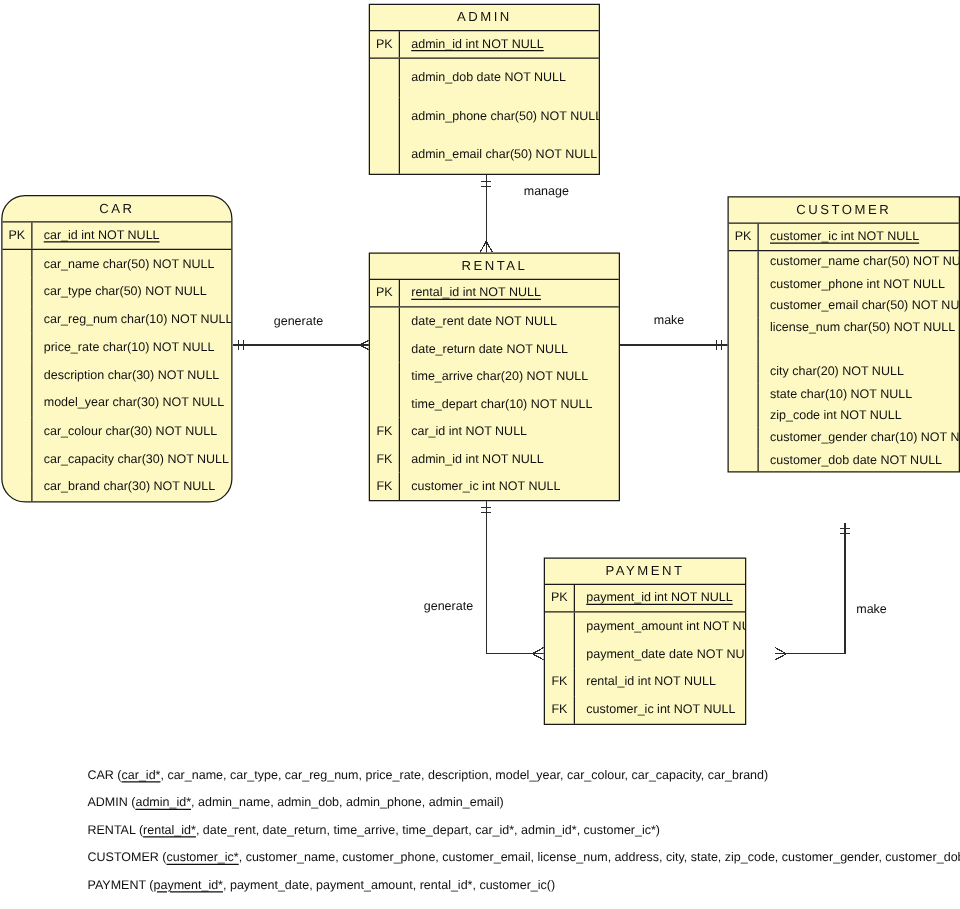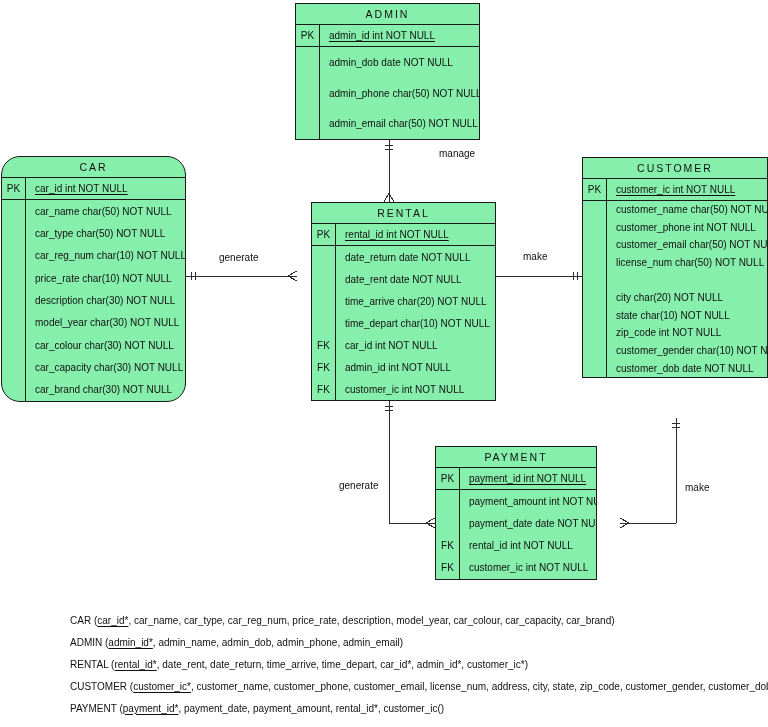--- a/index.html
+++ b/index.html
@@ -14,21 +14,21 @@
   }
   #rel-svg {
     position: absolute;
     left: 0; top: 0;
     width: 768px; height: 727px;
   }
   #rel-svg line { stroke: #2b2b2b; stroke-width: 1; shape-rendering: crispEdges; }
 
   .etable {
     position: absolute;
-    background: #86efac;
+    background: #fef9c3;
     border: 1px solid #1a1a1a;
     box-sizing: border-box;
     display: flex;
     flex-direction: column;
     font-size: 10px;
   }
   .t-title {
     height: 21px;
     flex: none;
     border-bottom: 1px solid #1a1a1a;
@@ -91,21 +91,21 @@
   }
   .schema-line {
     height: 22px;
     display: flex;
     align-items: center;
   }
 
   
   .t-admin    { left: 295px; top: 3px;   width: 185px; height: 137px; }
   .t-car      { left: 1px;   top: 156px; width: 185px; height: 246px; border-radius: 19px; }
-  .t-rental   { left: 311px; top: 202px; width: 185px; height: 199px; justify-content: space-between; }
+  .t-rental   { left: 295px; top: 202px; width: 201px; height: 199px; justify-content: space-between; }
   .t-customer { left: 582px; top: 157px; width: 186px; height: 221px; }
   .t-payment  { left: 435px; top: 446px; width: 162px; height: 134px; }
 </style>
 </head>
 <body>
 
 <div id="canvas">
 
   <svg id="rel-svg" width="768" height="727" viewBox="0 0 768 727">
       <line x1="389" y1="140" x2="389" y2="202"></line>
@@ -226,26 +226,26 @@
   <div class="etable t-rental">
     <div class="t-title">RENTAL</div>
     <div class="t-row t-pkrow">
       <div class="t-key">PK</div>
       <div class="t-attr u">rental_id int NOT NULL</div>
     </div>
     <div class="t-body">
 
         <div class="t-row">
           <div class="t-key"></div>
+          <div class="t-attr">date_rent date NOT NULL</div>
+        </div>
+
+        <div class="t-row">
+          <div class="t-key"></div>
           <div class="t-attr">date_return date NOT NULL</div>
-        </div>
-
-        <div class="t-row">
-          <div class="t-key"></div>
-          <div class="t-attr">date_rent date NOT NULL</div>
         </div>
 
         <div class="t-row">
           <div class="t-key"></div>
           <div class="t-attr">time_arrive char(20) NOT NULL</div>
         </div>
 
         <div class="t-row">
           <div class="t-key"></div>
           <div class="t-attr">time_depart char(10) NOT NULL</div>
@@ -383,18 +383,18 @@
         <span>, customer_name, customer_phone, customer_email, license_num, address, city, state, zip_code, customer_gender, customer_dob)</span>
       </div>
 
       <div class="schema-line">
         <span>PAYMENT (</span>
         <span class="u">payment_id*</span>
         <span>, payment_date, payment_amount, rental_id*, customer_ic()</span>
       </div>
     </div>
 
-<div class="rel-label" style="left: 410px; top: 148px; padding-left: 29px;">manage</div>
+<div class="rel-label" style="left: 390px; top: 148px; padding-left: 29px;">manage</div>
     <div class="rel-label" style="left: 219px; top: 252px;">generate</div>
     <div class="rel-label" style="left: 523px; top: 251px;">make</div>
     <div class="rel-label" style="left: 339px; top: 480px;">generate</div>
     <div class="rel-label" style="left: 685px; top: 482px;">make</div>
   </div>
 
 </body></html>

